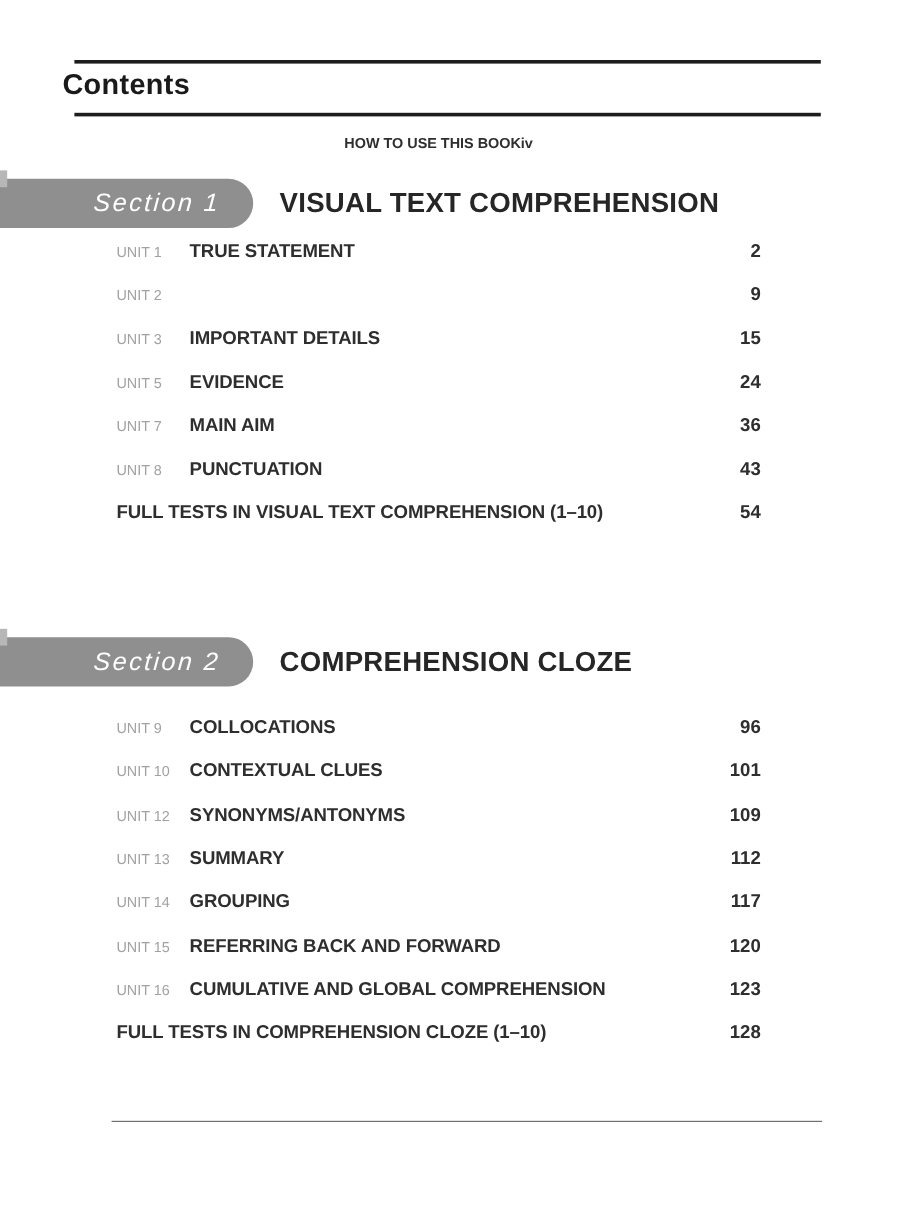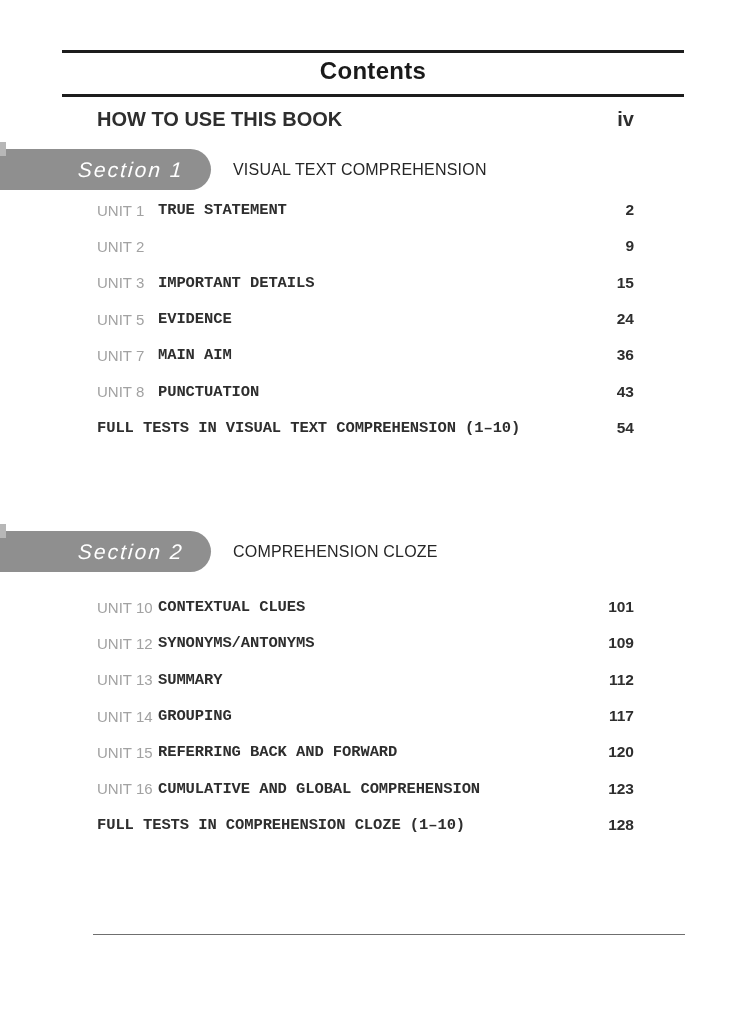--- a/index.html
+++ b/index.html
@@ -9,28 +9,28 @@
   .page {
     position:relative; width:749px; height:1024px; background:#ffffff;
     font-family:"Liberation Sans", sans-serif; color:var(--text); overflow:hidden;
   }
   .rule { position:absolute; left:62px; width:622px; background:var(--rule); }
   .rule-top    { top:50px; height:3px; }
   .rule-mid    { top:94px; height:3px; }
   .rule-thin   { top:934px; left:93px; width:592px; height:1px; background:#6f6f6f; }
 
   .contents-title {
-    position:absolute; top:57px; left:62px; width:622px; text-align:center;
+    position:absolute; top:57px; left:52px; width:622px; 
     font-size:24px; font-weight:bold; color:#1a1a1a; letter-spacing:0.3px;
   }
 
   .flex-row {
     position:absolute; left:97px; width:537px; height:30px;
-    display:flex; align-items:center; justify-content:space-between;
-    font-weight:bold; font-size:20px; color:var(--text);
+    display:flex; align-items:center; justify-content:center;
+    font-weight:bold; font-size:12px; color:var(--text);
   }
   .howto-row   { top:104px; }
   .answers-row { top:937px; }
 
   .section-band { position:absolute; left:0; width:100%; height:41px; display:flex; align-items:center; }
   .section-band-1 { top:149px; }
   .section-band-2 { top:531px; }
   .badge-pill {
     position:absolute; left:0; top:0; width:211px; height:41px;
     background:var(--badge); border-radius:0 21px 21px 0;
@@ -38,32 +38,32 @@
   }
   .badge-pill::before {
     content:""; position:absolute; left:0; top:-7px; width:6px; height:14px;
     background:var(--badge-light);
   }
   .badge-text {
     color:#ffffff; font-style:italic; font-size:21px; letter-spacing:2px;
     padding-right:27px; transform:skewX(-4deg);
   }
   .section-title {
-    margin-left:233px; font-size:16px; font-weight:normal; color:#262626; letter-spacing:0.2px;
+    margin-left:233px; font-size:23px; font-weight:bold; color:#262626; letter-spacing:0.2px;
   }
 
   .rows { position:absolute; left:97px; width:537px; }
   .rows-1 { top:192px; }
   .rows-2 { top:589px; }
   .toc-row { height:36.3px; display:flex; align-items:center; }
   .unit-label {
-    width:61px; flex:0 0 61px; font-size:15px; color:var(--unit); white-space:nowrap;
+    width:61px; flex:0 0 61px; font-size:12px; color:var(--unit); white-space:nowrap;
   }
   .row-title {
-    font-size:15.5px; font-weight:bold; color:var(--text); white-space:nowrap; letter-spacing:-0.1px;font-family:Liberation Mono, monospace;
+    font-size:15.5px; font-weight:bold; color:var(--text); white-space:nowrap; letter-spacing:-0.1px;
   }
   .row-page {
     margin-left:auto; font-size:15.5px; font-weight:bold; color:var(--text);
   }
 </style>
 </head>
 <body>
 
 <div class="page">
 
@@ -129,20 +129,25 @@
 </div>
 
   <div class="section-band section-band-2">
     <div class="badge-pill">
       <span class="badge-text">Section 2</span>
     </div>
     <span class="section-title">COMPREHENSION CLOZE</span>
   </div>
 
   <div class="rows rows-2">
+  <div class="toc-row">
+    <span class="unit-label">UNIT 9</span>
+    <span class="row-title">COLLOCATIONS</span>
+    <span class="row-page">96</span>
+  </div>
 
   <div class="toc-row">
     <span class="unit-label">UNIT 10</span>
     <span class="row-title">CONTEXTUAL CLUES</span>
     <span class="row-page">101</span>
   </div>
 
 
   <div class="toc-row">
     <span class="unit-label">UNIT 12</span>

